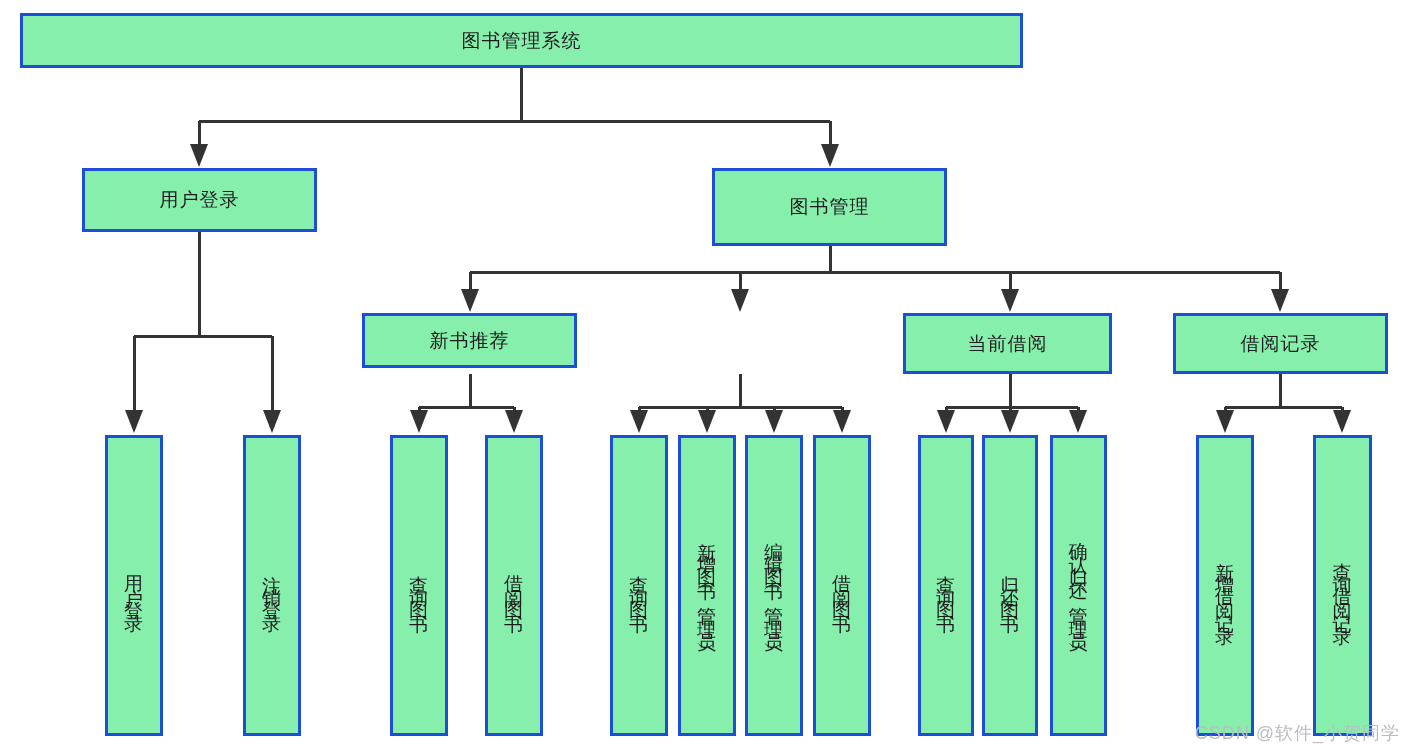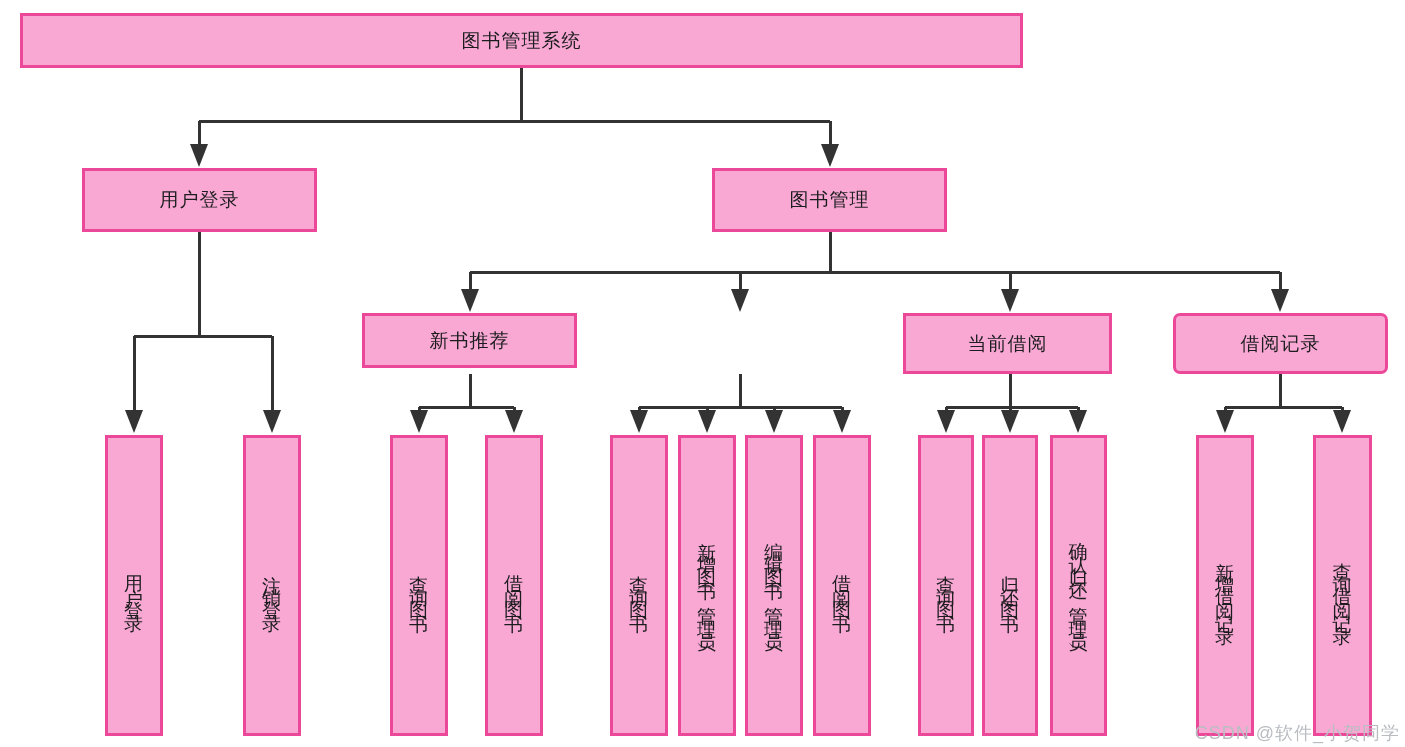--- a/index.html
+++ b/index.html
@@ -7,22 +7,22 @@
     position:relative;
     width:1405px;height:747px;
     background:#ffffff;
     font-family:"Liberation Sans","DejaVu Sans",sans-serif;
     overflow:hidden;
   }
   .connectors{position:absolute;left:0;top:0;}
   .node{
     position:absolute;
     box-sizing:border-box;
-    border:3px solid #ec4899;
-    background:#f9a8d4;
+    border:3px solid #1d4ed8;
+    background:#86efac;
     display:flex;
     align-items:center;
     justify-content:center;
     color:#1d1d1f;
     font-size:19px;
     letter-spacing:1px;
     white-space:nowrap;
   }
   .leaf span{
     writing-mode:vertical-rl;
@@ -74,25 +74,25 @@
       <polygon points="1001,410 1019,410 1010,433"></polygon>
       <polygon points="1069,410 1087,410 1078,433"></polygon>
       <polygon points="1216,410 1234,410 1225,433"></polygon>
       <polygon points="1333,410 1351,410 1342,433"></polygon>
     </g>
   </svg>
 
   <div class="node" style="left:20px;top:13px;width:1003px;height:55px;">图书管理系统</div>
 
   <div class="node" style="left:82px;top:168px;width:235px;height:64px;">用户登录</div>
-  <div class="node" style="left:712px;top:168px;width:235px;height:64px;">图书管理</div>
+  <div class="node" style="left:712px;top:168px;width:235px;height:78px;">图书管理</div>
 
   <div class="node" style="left:362px;top:313px;width:215px;height:55px;">新书推荐</div>
   <div class="node" style="left:903px;top:313px;width:209px;height:61px;">当前借阅</div>
-  <div class="node" style="left:1173px;top:313px;width:215px;height:61px;border-radius:7px;">借阅记录</div>
+  <div class="node" style="left:1173px;top:313px;width:215px;height:61px;">借阅记录</div>
 
   <div class="node leaf" style="left:105px;top:435px;width:58px;height:301px;">
     <span>用户登录</span>
   </div>
   <div class="node leaf" style="left:243px;top:435px;width:58px;height:301px;">
     <span>注销登录</span>
   </div>
 
   <div class="node leaf" style="left:390px;top:435px;width:58px;height:301px;">
     <span>查询图书</span>

